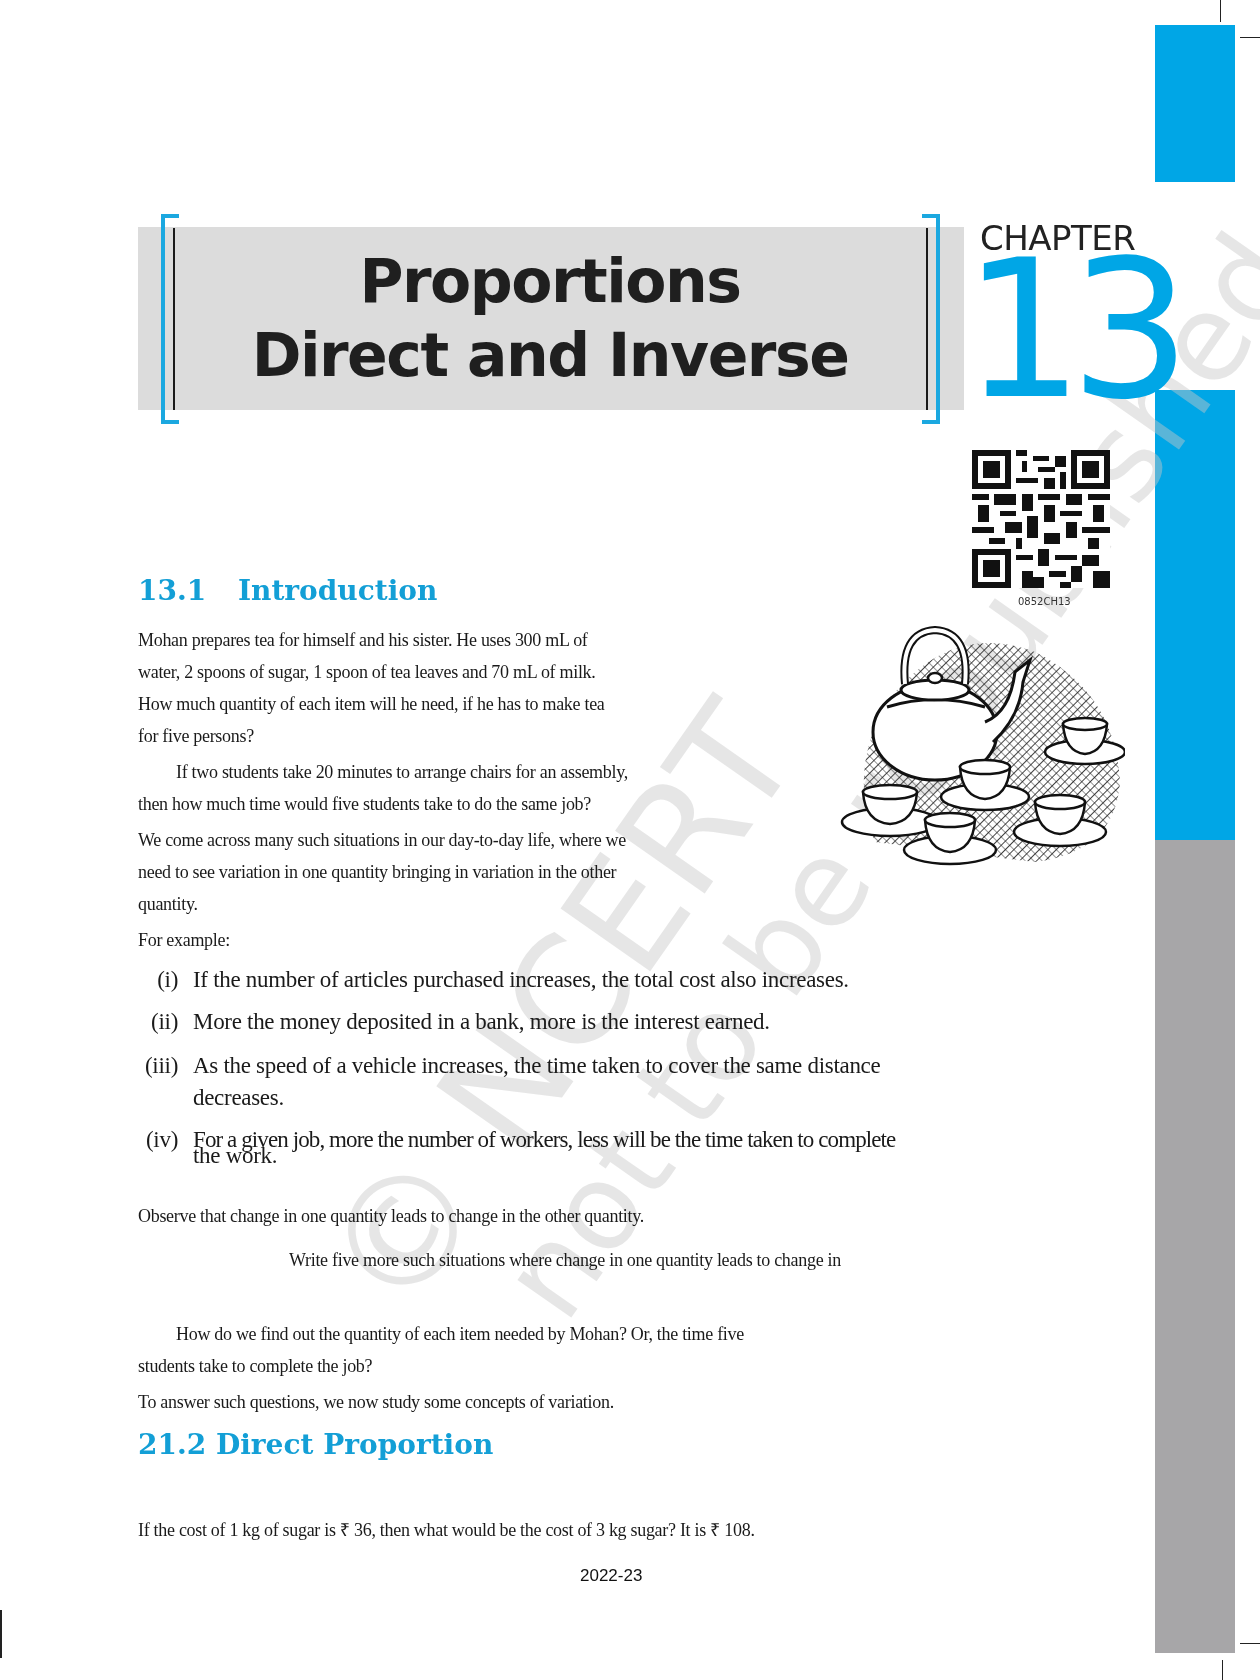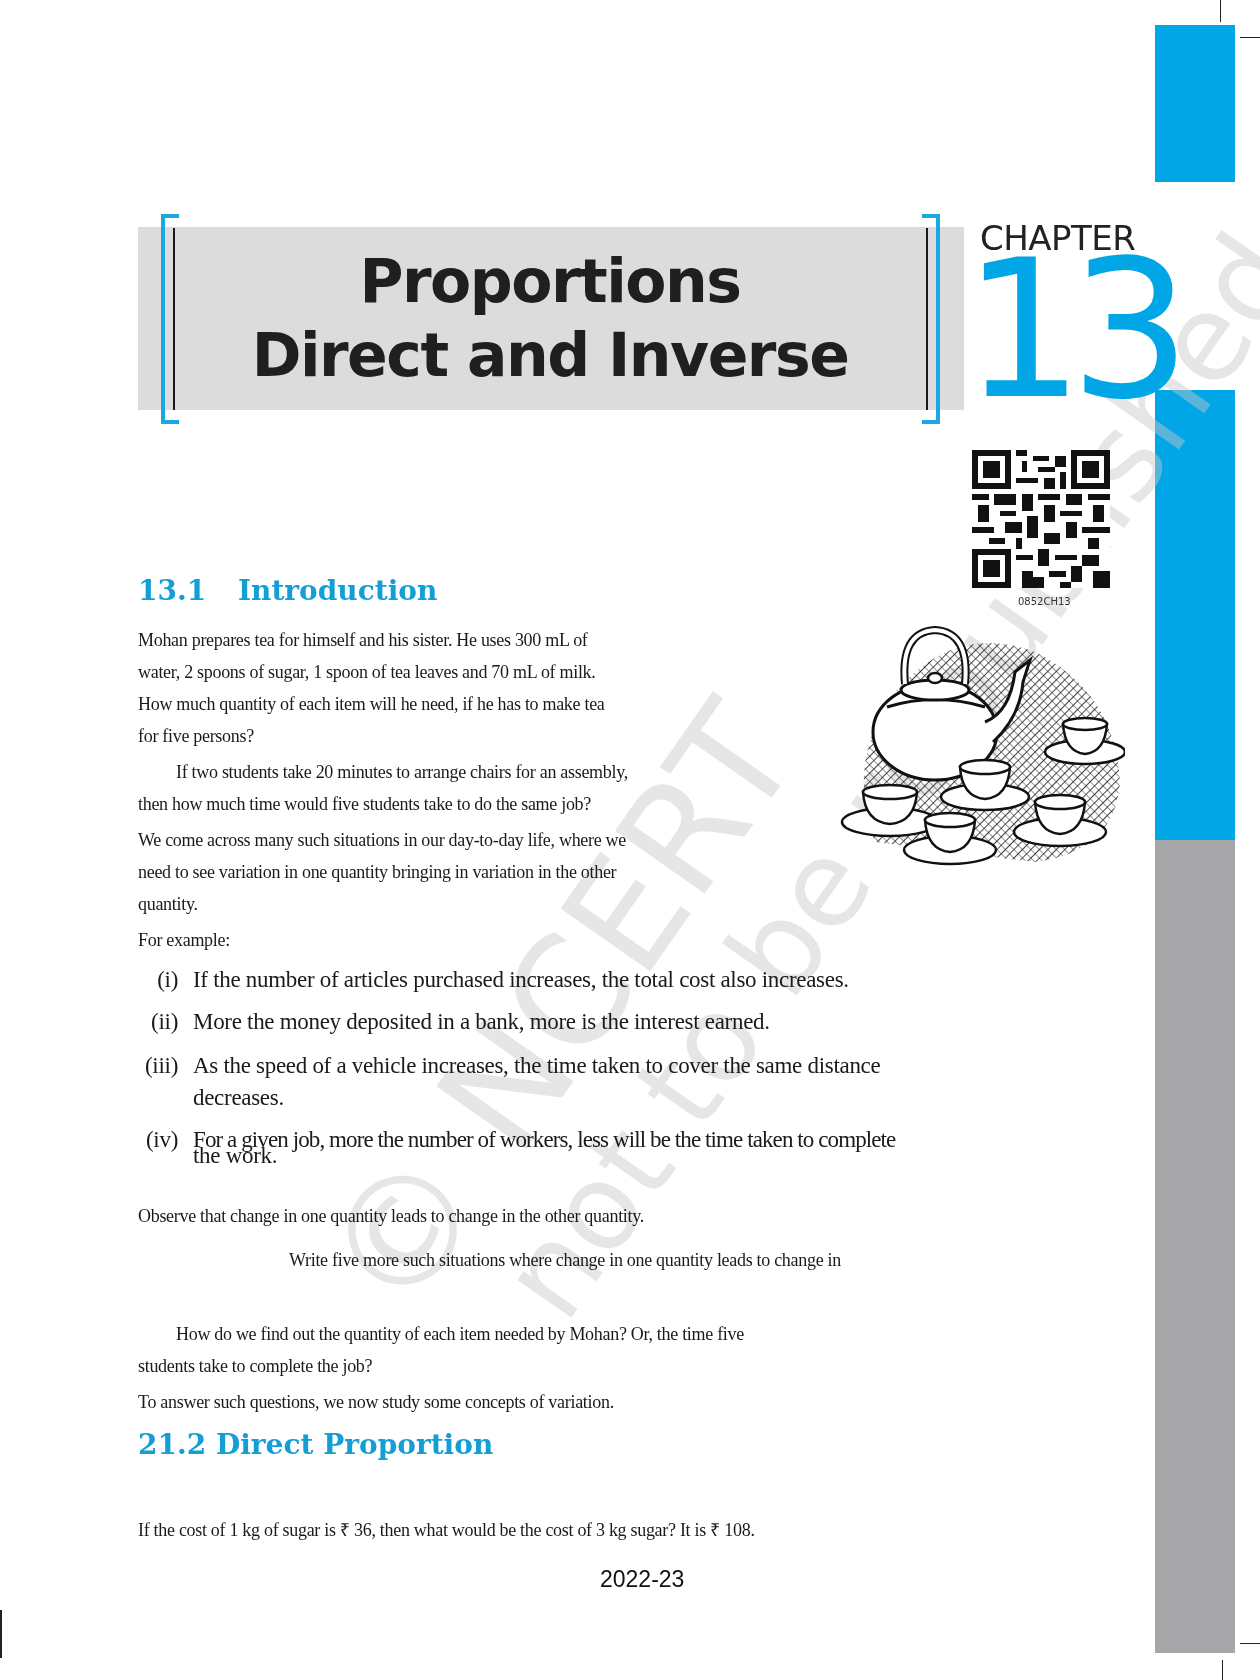--- a/index.html
+++ b/index.html
@@ -46,21 +46,21 @@
                white-space:nowrap; line-height:150px; pointer-events:none; }
   .watermark.l1 { left:300px; top:1250px; }
   .watermark.l2 { left:470px; top:1260px; }
 
   
   .h2 { font-family:"DejaVu Serif", serif; font-weight:bold; color:#139fd6; font-size:28px; }
   .p { position:absolute; font-size:18px; line-height:32px; color:#1a1a1a; letter-spacing:-0.3px; }
   .li { position:absolute; font-size:23px; line-height:32px; letter-spacing:-0.3px; }
   .li .num { position:absolute; text-align:right; width:40px; }
   .li .txt { position:absolute; left:55px; }
-  .footer { left:600px; top:1566px; font-family:"Liberation Sans", sans-serif; font-size:23px; color:#111; }
+  .footer { left:580px; top:1566px; font-family:"Liberation Sans", sans-serif; font-size:17px; color:#111; }
 </style>
 </head>
 <body>
 
 <div class="crop" style="left:1220px;top:0;width:1px;height:22px;"></div>
 <div class="crop" style="left:1240px;top:37px;width:20px;height:1px;"></div>
 <div class="crop" style="left:0;top:1610px;width:2px;height:48px;"></div>
 <div class="crop" style="left:1240px;top:1643px;width:20px;height:1px;"></div>
 <div class="crop" style="left:1222px;top:1660px;width:1px;height:20px;"></div>
 

